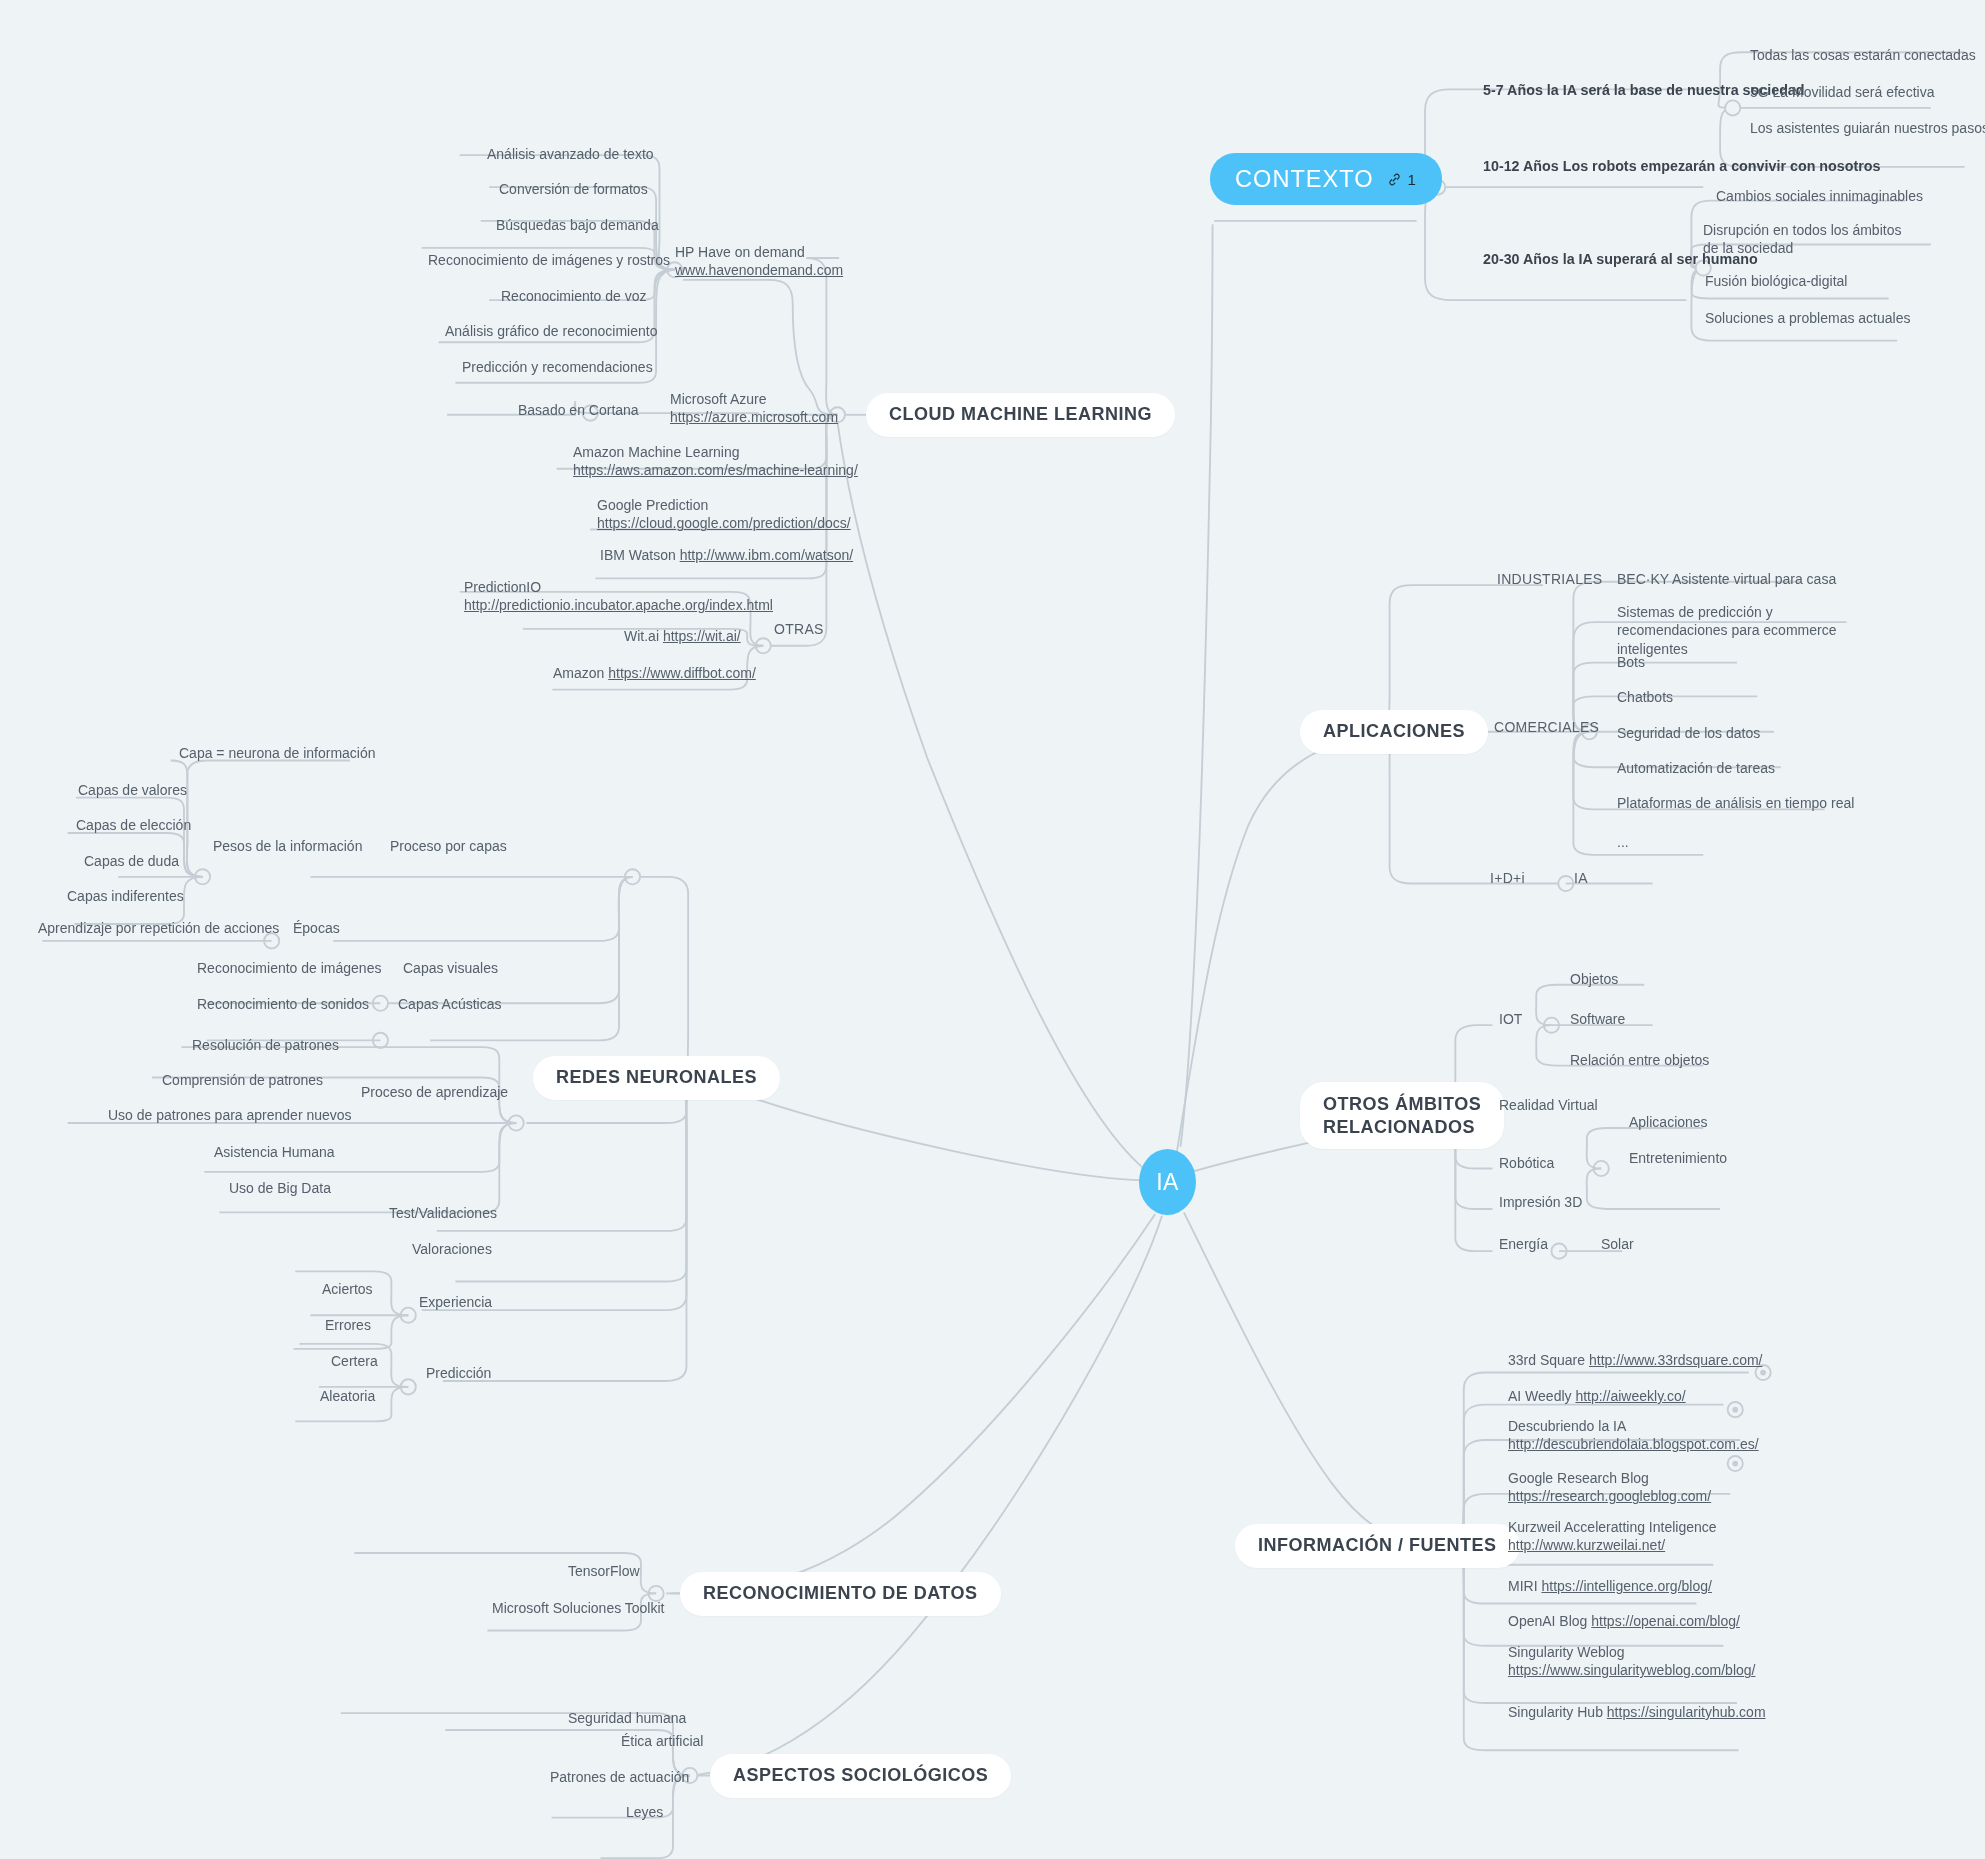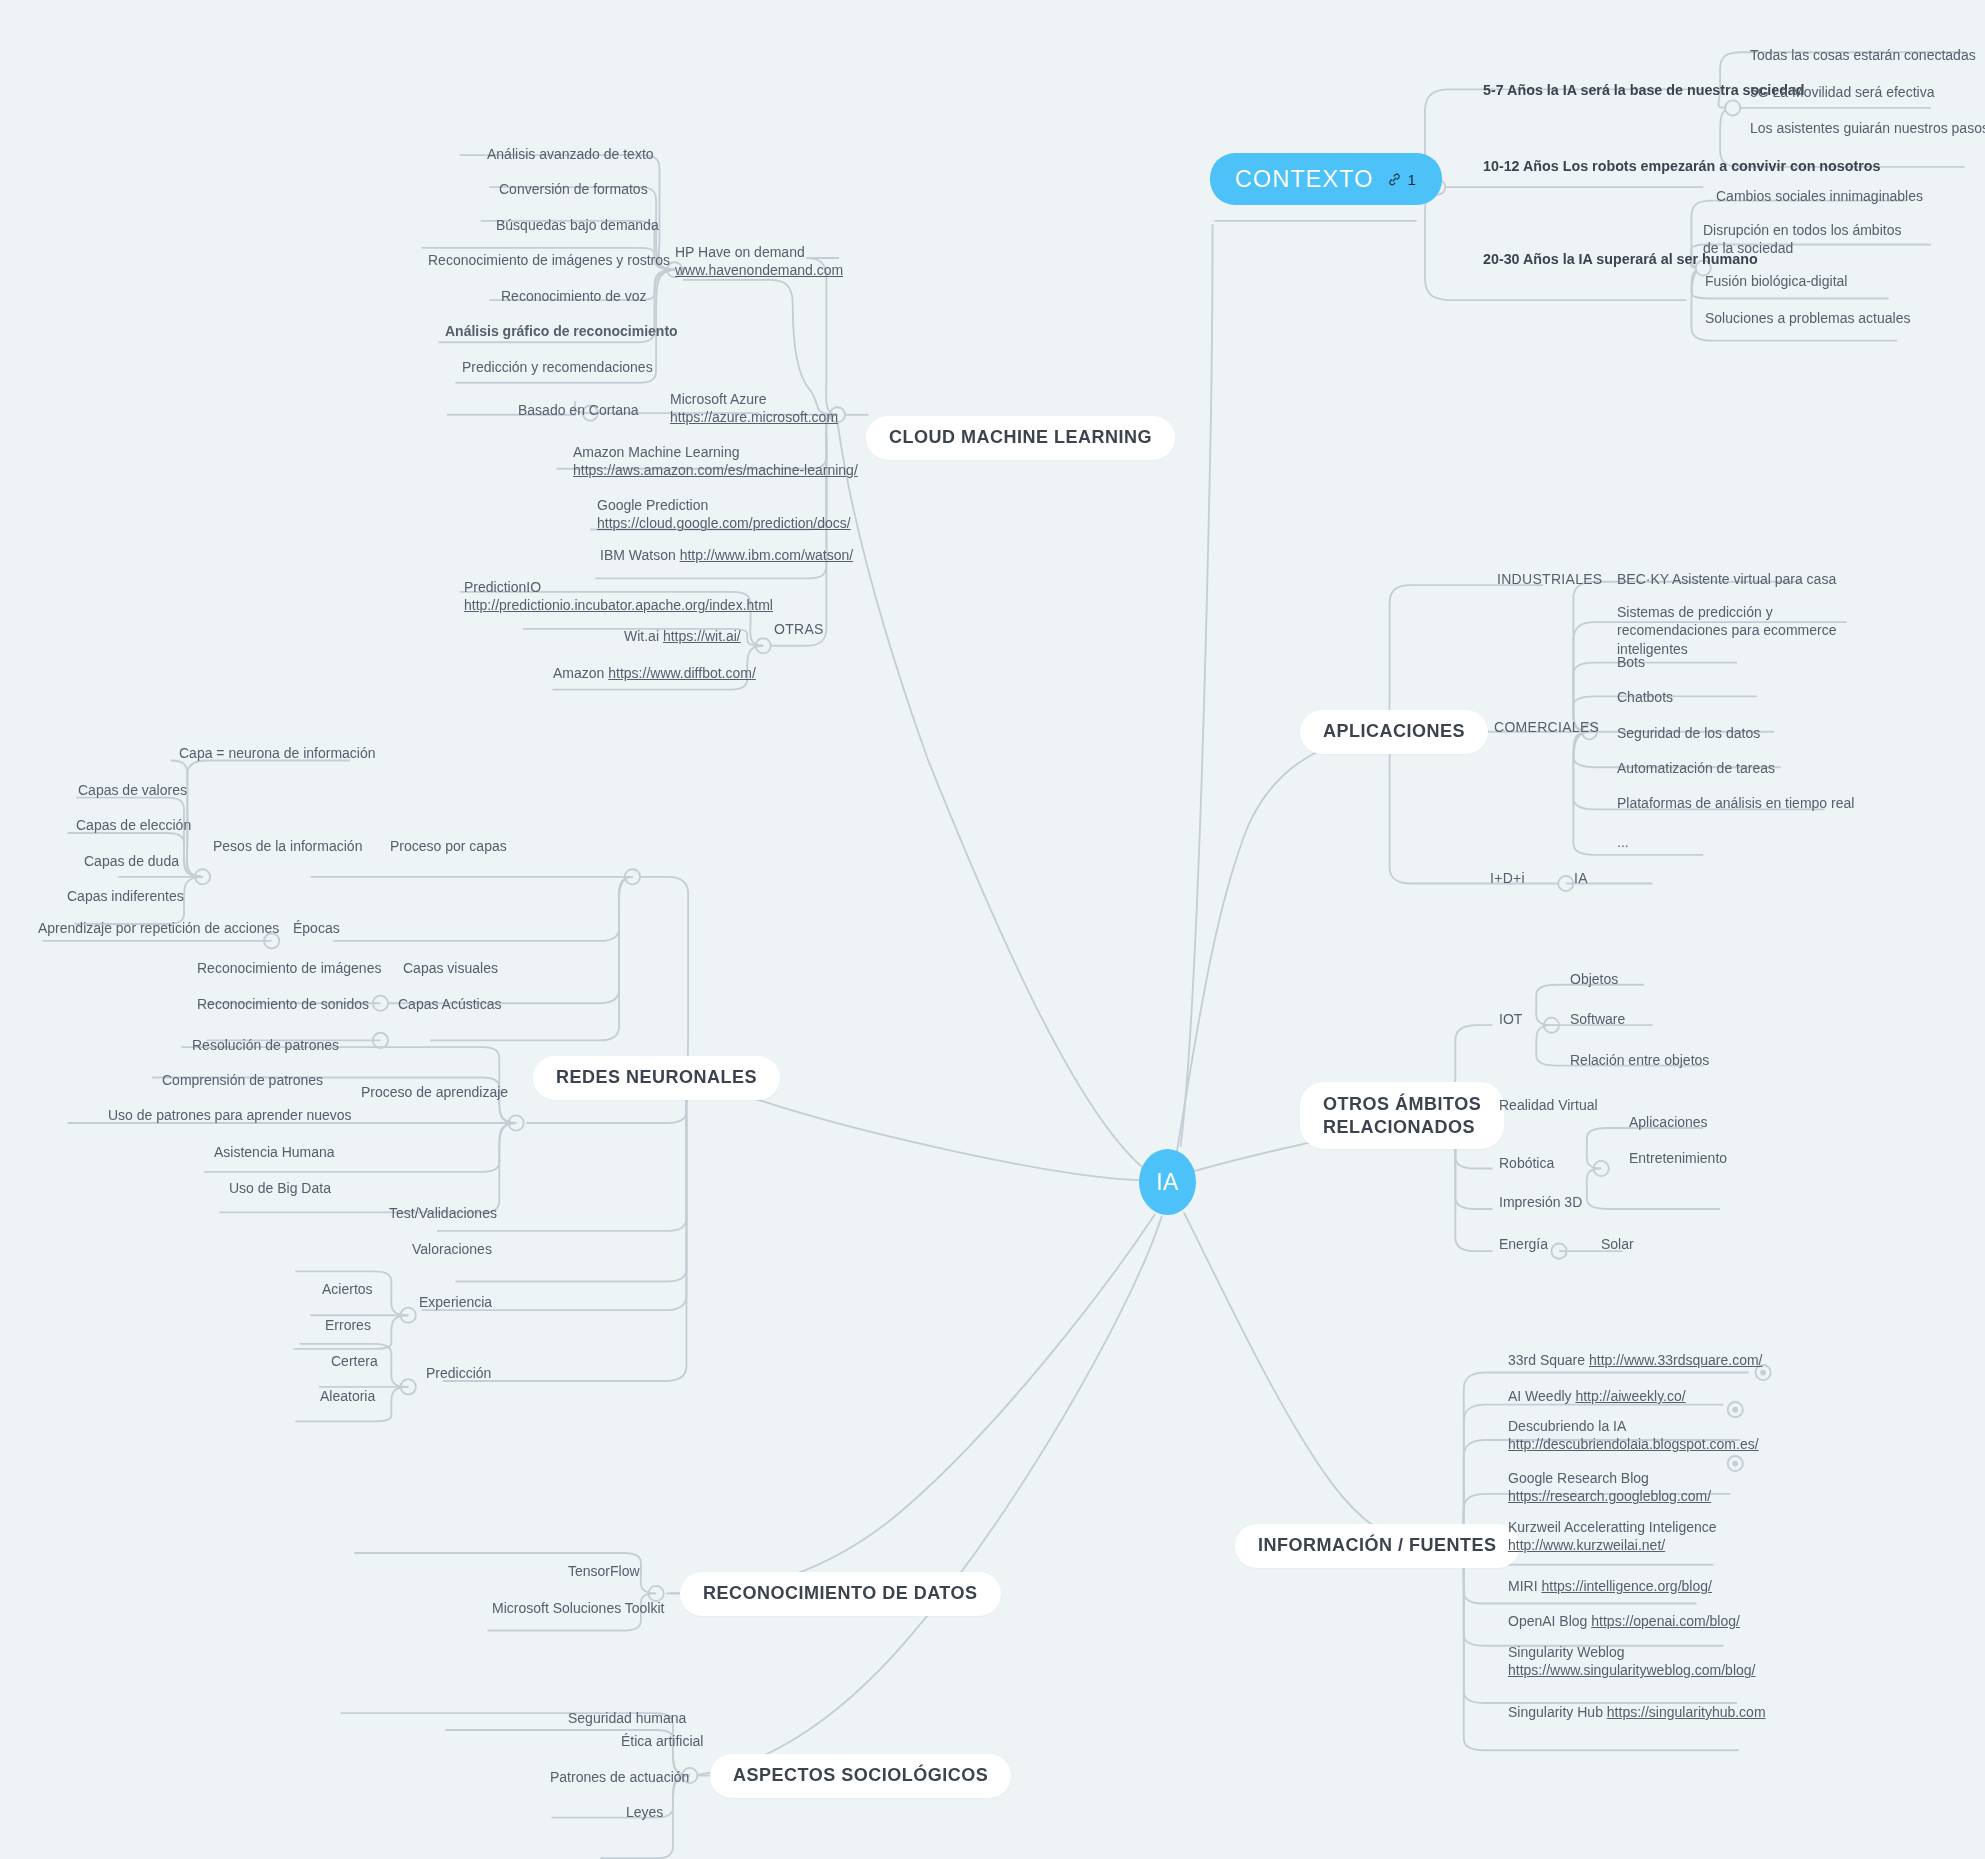--- a/index.html
+++ b/index.html
@@ -272,28 +272,28 @@
 
   <div class="node lbl" style="left:1750px;top:46px;">Todas las cosas estarán conectadas</div>
   <div class="node lbl" style="left:1750px;top:83px;">5G La Movilidad será efectiva</div>
   <div class="node lbl" style="left:1750px;top:119px;">Los asistentes guiarán nuestros pasos</div>
 
   <div class="node lbl" style="left:1716px;top:187px;">Cambios sociales innimaginables</div>
   <div class="node lbl wrap" style="left:1703px;top:221px;width:202px;">Disrupción en todos los ámbitos de la sociedad</div>
   <div class="node lbl" style="left:1705px;top:272px;">Fusión biológica-digital</div>
   <div class="node lbl" style="left:1705px;top:309px;">Soluciones a problemas actuales</div>
 
-  <div class="node pill" style="left:866px;top:416px;text-align:center;">CLOUD MACHINE LEARNING</div>
+  <div class="node pill" style="left:866px;top:393px;text-align:center;">CLOUD MACHINE LEARNING</div>
 
   <div class="node lbl" style="left:487px;top:145px;">Análisis avanzado de texto</div>
   <div class="node lbl" style="left:499px;top:180px;">Conversión de formatos</div>
   <div class="node lbl" style="left:496px;top:216px;">Búsquedas bajo demanda</div>
   <div class="node lbl" style="left:428px;top:251px;">Reconocimiento de imágenes y rostros</div>
   <div class="node lbl" style="left:501px;top:287px;">Reconocimiento de voz</div>
-  <div class="node lbl" style="left:445px;top:322px;font-weight:bold;">Análisis gráfico de reconocimiento</div>
+  <div class="node lbl" style="left:445px;top:322px;">Análisis gráfico de reconocimiento</div>
   <div class="node lbl" style="left:462px;top:358px;">Predicción y recomendaciones</div>
 
   <div class="node lbl" style="left:675px;top:243px;">
     <div>HP Have on demand</div>
     <div class="u">www.havenondemand.com</div>
   </div>
 
   <div class="node lbl" style="left:518px;top:401px;">Basado en Cortana</div>
   <div class="node lbl" style="left:670px;top:390px;">
     <div>Microsoft Azure</div>

